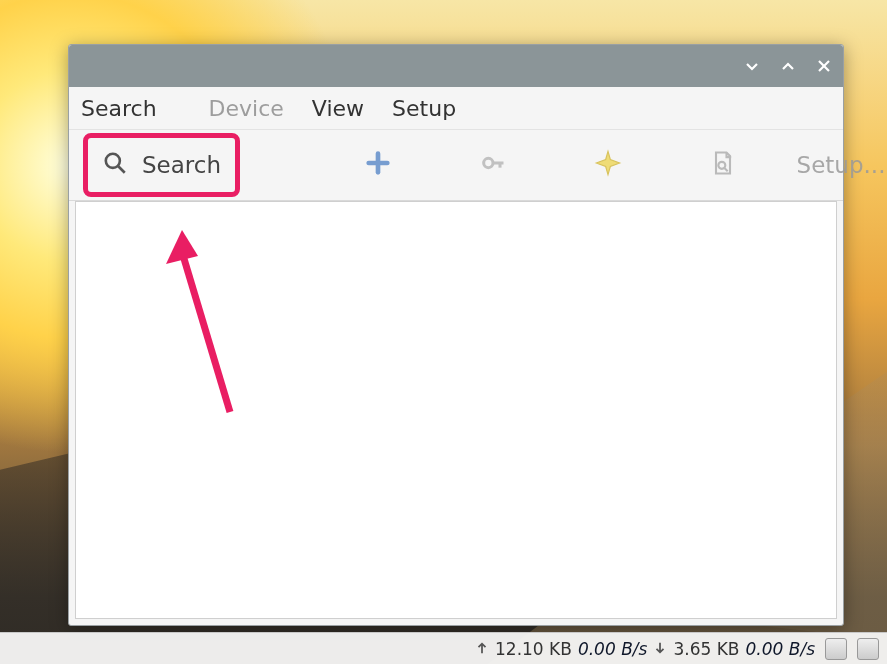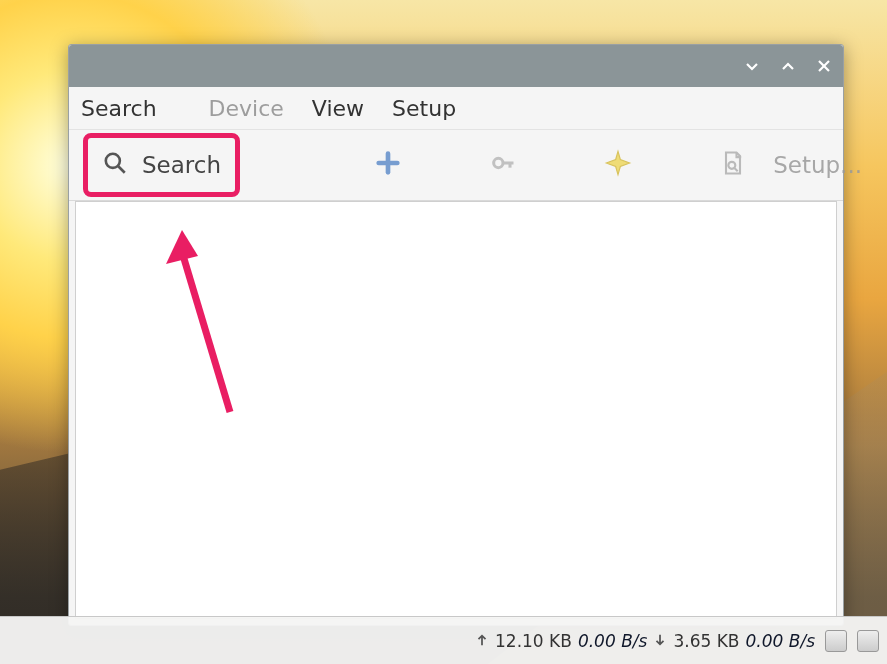--- a/index.html
+++ b/index.html
@@ -30,36 +30,36 @@
   .titlebar .controls{position:absolute;right:8px;top:0;height:100%;display:flex;align-items:center;gap:14px;}
   .ctrl{width:22px;height:22px;display:flex;align-items:center;justify-content:center;color:#fff;cursor:pointer;}
   .ctrl svg{width:16px;height:16px;stroke:#fff;stroke-width:2.2;fill:none;}
 
   .menubar{height:42px;display:flex;align-items:center;gap:28px;padding:0 12px;font-size:22px;color:#333;background:#f5f5f5;border-bottom:1px solid #e3e3e3;}
   .menuitem{cursor:default;}
   .menuitem.disabled{color:#9d9d9d;margin-left:24px;}
 
   .toolbar{height:70px;display:flex;align-items:center;padding:0 14px;background:#f5f5f5;border-bottom:1px solid #d9d9d9;position:relative;gap:39px;}
   .tbtn{display:flex;align-items:center;justify-content:center;height:48px;min-width:48px;padding:0 10px;margin:0 4px;border-radius:4px;cursor:default;}
-  .tbtn.disabled{opacity:.85;filter:grayscale(15%);justify-content:flex-end;}
+  .tbtn.disabled{opacity:.85;filter:grayscale(15%);}
   .tbtn svg{width:28px;height:28px;}
   .sep{width:1px;height:46px;background:#d3d3d3;margin:0 8px;}
   .search-hit{display:flex;align-items:center;gap:14px;height:54px;padding:0 14px;border:5px solid #e91e63;border-radius:8px;margin-right:6px;}
   .search-hit .lbl{font-size:23px;color:#444;}
   .setup-lbl{font-size:23px;color:#9a9a9a;margin-left:6px;}
   .spacer{flex:1;}
   .caret{width:0;height:0;border-left:8px solid transparent;border-right:8px solid transparent;border-top:10px solid #333;margin-right:10px;cursor:pointer;}
 
   .content{flex:1;margin:0 6px 6px 6px;background:#fff;border:1px solid #cfcfcf;}
 
   
   .arrow-svg{position:absolute;left:152px;top:222px;pointer-events:none;}
 
   
-  .taskbar{position:absolute;left:0;bottom:0;width:100%;height:48px;background:rgba(245,245,244,.96);
+  .taskbar{position:absolute;left:0;bottom:0;width:100%;height:32px;background:rgba(245,245,244,.96);
     border-top:1px solid #c8c8c8;display:flex;align-items:center;justify-content:flex-end;
     font-size:17px;color:#333;padding:0 8px;box-sizing:border-box;gap:6px;}
   .taskbar .ital{font-style:italic;color:#0f172a;}
   .taskbar svg.netarr{width:14px;height:14px;stroke:#555;stroke-width:2;fill:none;}
   .tray{width:20px;height:20px;background:linear-gradient(180deg,#eee,#ccc);border:1px solid #999;border-radius:3px;margin-left:4px;}
 </style>
 </head>
 <body>
 
 <div class="desktop">

